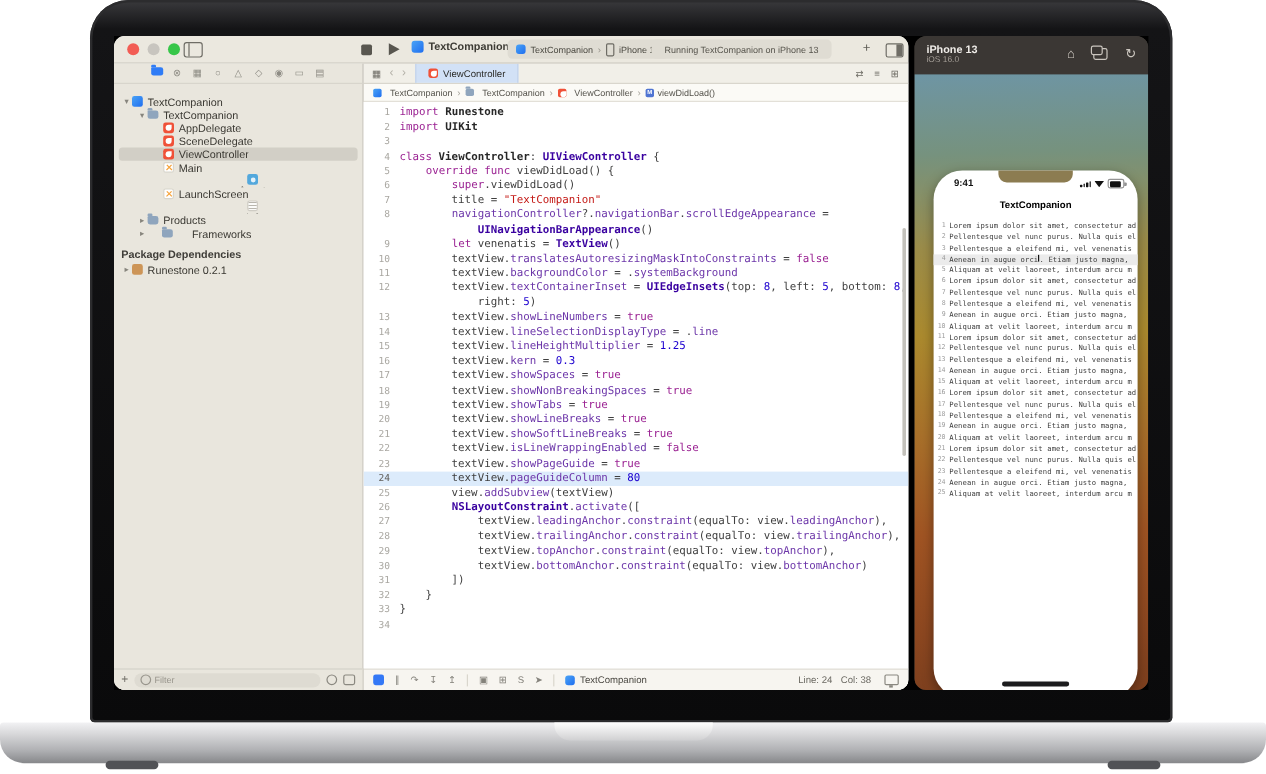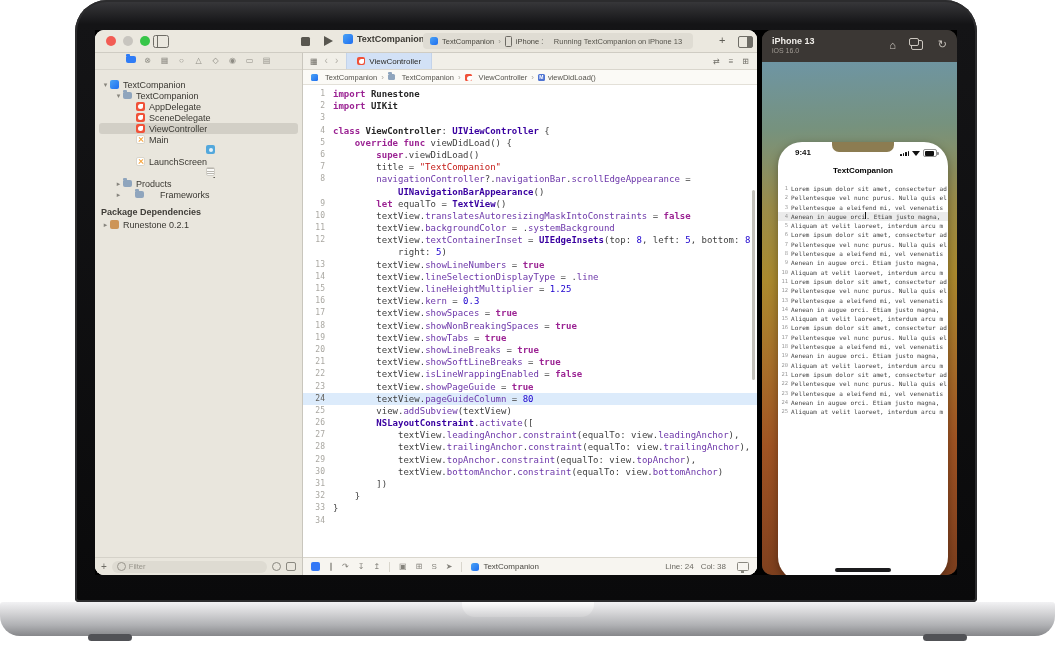--- a/index.html
+++ b/index.html
@@ -90,21 +90,21 @@
   .bic.ic-folder{height:5.5px;}
   .bic.ic-method{background:#4f74d2;color:#fff;font-size:5px;font-weight:bold;text-align:center;line-height:7px;}
   .csep{color:#a9a69e;font-size:8px;}
 
   .code{flex:1;overflow:hidden;background:#fff;padding-top:3px;position:relative;font-family:"DejaVu Sans Mono",monospace;font-size:9px;line-height:12.2px;}
   .crow{display:flex;height:12.2px;white-space:pre;}
   .crow.hl{background:#dcebfb;}
   .cnum{width:22px;text-align:right;color:#a9a7a1;font-size:8px;flex:none;padding-right:8px;}
   .crow.hl .cnum{color:#5f5d58;}
   .cln{flex:1;overflow:hidden;}
-  .c-k{color:#9b2393;font-weight:bold;}
+  .c-k{color:#9b2393;font-weight:normal;}
   .c-t{color:#3900a0;font-weight:600;}
   .c-p{color:#6c36a9;}
   .c-s{color:#c41a16;}
   .c-n{color:#1c00cf;}
   .c-d{color:#3f3f3f;}
   .c-db{color:#272727;font-weight:bold;}
   .scrollbar{position:absolute;right:2px;top:105px;width:3px;height:190px;background:#c3c1bb;border-radius:2px;}
 
   .debugbar{height:17px;background:#f7f5f0;border-top:1px solid #d9d6cd;display:flex;align-items:center;padding:0 8px;gap:9px;font-size:8px;color:#84827b;flex:none;}
   .dbg-toggle{width:9px;height:9px;background:#3478f6;border-radius:2px;flex:none;}
@@ -308,21 +308,21 @@
             <span class="scrollbar"></span>
           <div class="crow"><span class="cnum">1</span><span class="cln"><span class="c-k">import </span><span class="c-db">Runestone</span></span></div>
               <div class="crow"><span class="cnum">2</span><span class="cln"><span class="c-k">import </span><span class="c-db">UIKit</span></span></div>
               <div class="crow"><span class="cnum">3</span><span class="cln"></span></div>
               <div class="crow"><span class="cnum">4</span><span class="cln"><span class="c-k">class </span><span class="c-db">ViewController</span><span class="c-d">: </span><span class="c-t">UIViewController</span><span class="c-d"> {</span></span></div>
               <div class="crow"><span class="cnum">5</span><span class="cln"><span class="c-d">    </span><span class="c-k">override func </span><span class="c-d">viewDidLoad() {</span></span></div>
               <div class="crow"><span class="cnum">6</span><span class="cln"><span class="c-d">        </span><span class="c-k">super</span><span class="c-d">.viewDidLoad()</span></span></div>
               <div class="crow"><span class="cnum">7</span><span class="cln"><span class="c-d">        title = </span><span class="c-s">"TextCompanion"</span></span></div>
               <div class="crow"><span class="cnum">8</span><span class="cln"><span class="c-d">        </span><span class="c-p">navigationController</span><span class="c-d">?.</span><span class="c-p">navigationBar</span><span class="c-d">.</span><span class="c-p">scrollEdgeAppearance</span><span class="c-d"> =</span></span></div>
               <div class="crow"><span class="cnum"></span><span class="cln"><span class="c-d">            </span><span class="c-t">UINavigationBarAppearance</span><span class="c-d">()</span></span></div>
-              <div class="crow"><span class="cnum">9</span><span class="cln"><span class="c-d">        </span><span class="c-k">let </span><span class="c-d">equalTo = </span><span class="c-t">TextView</span><span class="c-d">()</span></span></div>
+              <div class="crow"><span class="cnum">9</span><span class="cln"><span class="c-d">        </span><span class="c-k">let </span><span class="c-d">venenatis = </span><span class="c-t">TextView</span><span class="c-d">()</span></span></div>
               <div class="crow"><span class="cnum">10</span><span class="cln"><span class="c-d">        textView.</span><span class="c-p">translatesAutoresizingMaskIntoConstraints</span><span class="c-d"> = </span><span class="c-k">false</span></span></div>
               <div class="crow"><span class="cnum">11</span><span class="cln"><span class="c-d">        textView.</span><span class="c-p">backgroundColor</span><span class="c-d"> = .</span><span class="c-p">systemBackground</span></span></div>
               <div class="crow"><span class="cnum">12</span><span class="cln"><span class="c-d">        textView.</span><span class="c-p">textContainerInset</span><span class="c-d"> = </span><span class="c-t">UIEdgeInsets</span><span class="c-d">(top: </span><span class="c-n">8</span><span class="c-d">, left: </span><span class="c-n">5</span><span class="c-d">, bottom: </span><span class="c-n">8</span><span class="c-d">,</span></span></div>
               <div class="crow"><span class="cnum"></span><span class="cln"><span class="c-d">            right: </span><span class="c-n">5</span><span class="c-d">)</span></span></div>
               <div class="crow"><span class="cnum">13</span><span class="cln"><span class="c-d">        textView.</span><span class="c-p">showLineNumbers</span><span class="c-d"> = </span><span class="c-k">true</span></span></div>
               <div class="crow"><span class="cnum">14</span><span class="cln"><span class="c-d">        textView.</span><span class="c-p">lineSelectionDisplayType</span><span class="c-d"> = .</span><span class="c-p">line</span></span></div>
               <div class="crow"><span class="cnum">15</span><span class="cln"><span class="c-d">        textView.</span><span class="c-p">lineHeightMultiplier</span><span class="c-d"> = </span><span class="c-n">1.25</span></span></div>
               <div class="crow"><span class="cnum">16</span><span class="cln"><span class="c-d">        textView.</span><span class="c-p">kern</span><span class="c-d"> = </span><span class="c-n">0.3</span></span></div>
               <div class="crow"><span class="cnum">17</span><span class="cln"><span class="c-d">        textView.</span><span class="c-p">showSpaces</span><span class="c-d"> = </span><span class="c-k">true</span></span></div>
               <div class="crow"><span class="cnum">18</span><span class="cln"><span class="c-d">        textView.</span><span class="c-p">showNonBreakingSpaces</span><span class="c-d"> = </span><span class="c-k">true</span></span></div>

